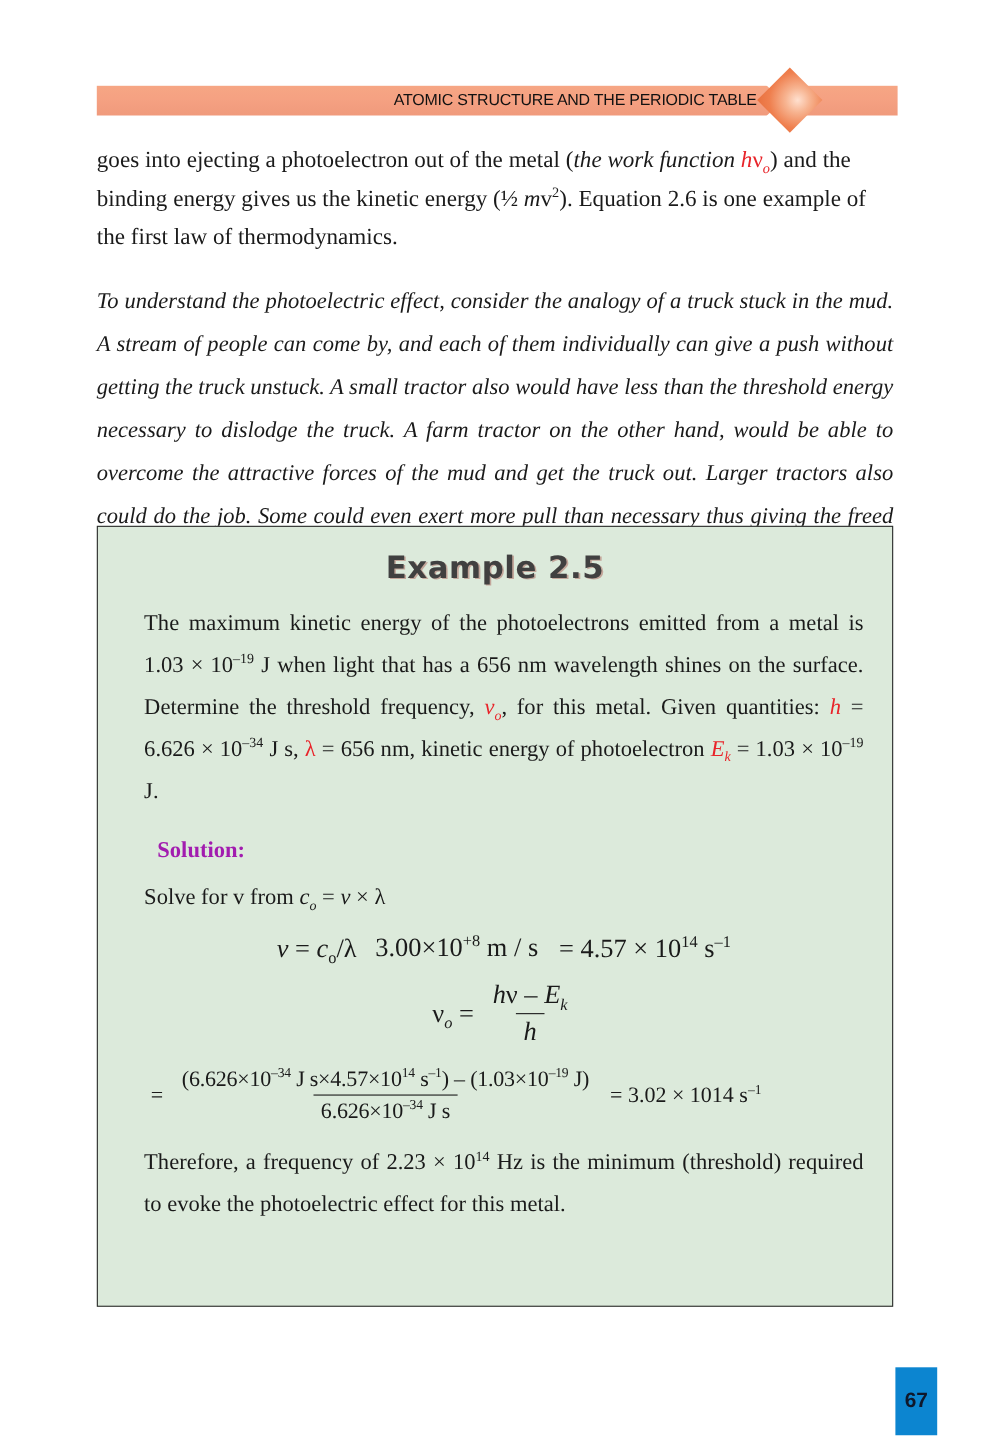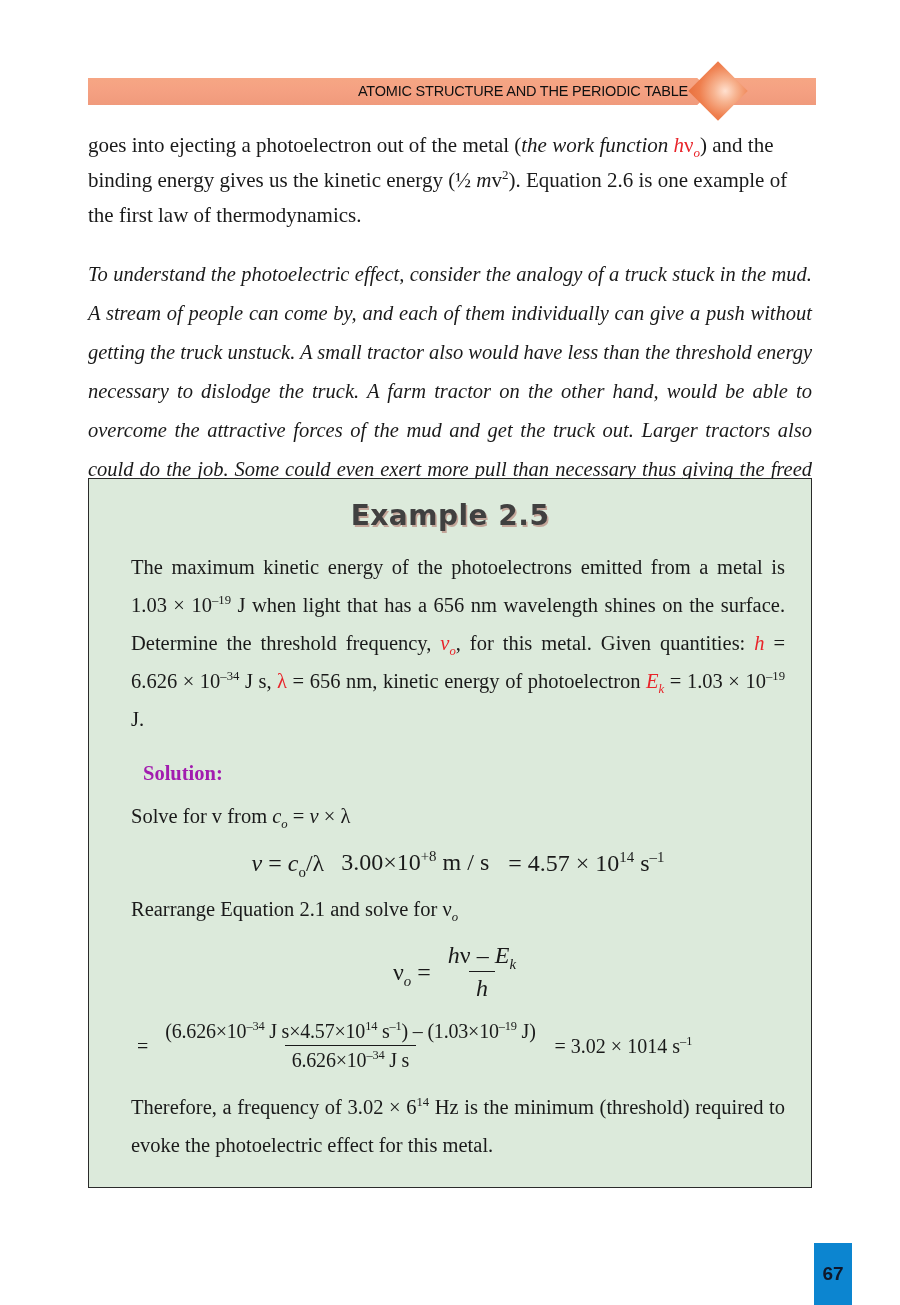--- a/index.html
+++ b/index.html
@@ -228,37 +228,36 @@
     <div class="eq-row">
       <span class="eq-lead"><span class="it">v</span><span> = </span><span class="it">c</span><sub>o</sub><span>/λ</span></span>
 
       <span class="frac">
         <span class="num"><span>3.00×10</span><sup>+8</sup><span> m / s</span></span>
       </span>
 
       <span class="eq-tail"><span> = 4.57 × 10</span><sup>14</sup><span> s</span><sup>–1</sup></span>
     </div>
 
-    <p class="ex-para-left"><span>Rearrange Equation 2.1 and solve for </span><span>ν</span><sub class="it">o</sub></p>
 
     <div class="eq-row">
       <span class="eq-lead"><span>ν</span><sub class="it">o</sub><span> = </span></span>
       <span class="frac">
         <span class="num"><span class="it">h</span><span>ν</span><span> – </span><span class="it">E</span><sub class="it">k</sub></span>
         <span class="den"><span class="it">h</span></span>
       </span>
     </div>
 
     <div class="eq-final">
       <span class="eq-lead">=</span>
       <span class="frac tight">
         <span class="num"><span>(6.626×10</span><sup>–34</sup><span> J s×4.57×10</span><sup>14</sup><span> s</span><sup>–1</sup><span>) – (1.03×10</span><sup>–19</sup><span> J)</span></span>
         <span class="den"><span>6.626×10</span><sup>–34</sup><span> J s</span></span>
       </span>
       <span class="eq-tail"><span>= 3.02 × 1014 s</span><sup>–1</sup></span>
     </div>
 
-    <p class="ex-para"><span>Therefore, a frequency of 3.02 × 6</span><sup>14</sup><span> Hz is the minimum (threshold) required to evoke the photoelectric effect for this metal.</span></p>
+    <p class="ex-para"><span>Therefore, a frequency of 2.23 × 10</span><sup>14</sup><span> Hz is the minimum (threshold) required to evoke the photoelectric effect for this metal.</span></p>
 
   </div>
 </div>
 
 <div class="page-number">67</div>
 
 </body></html>

